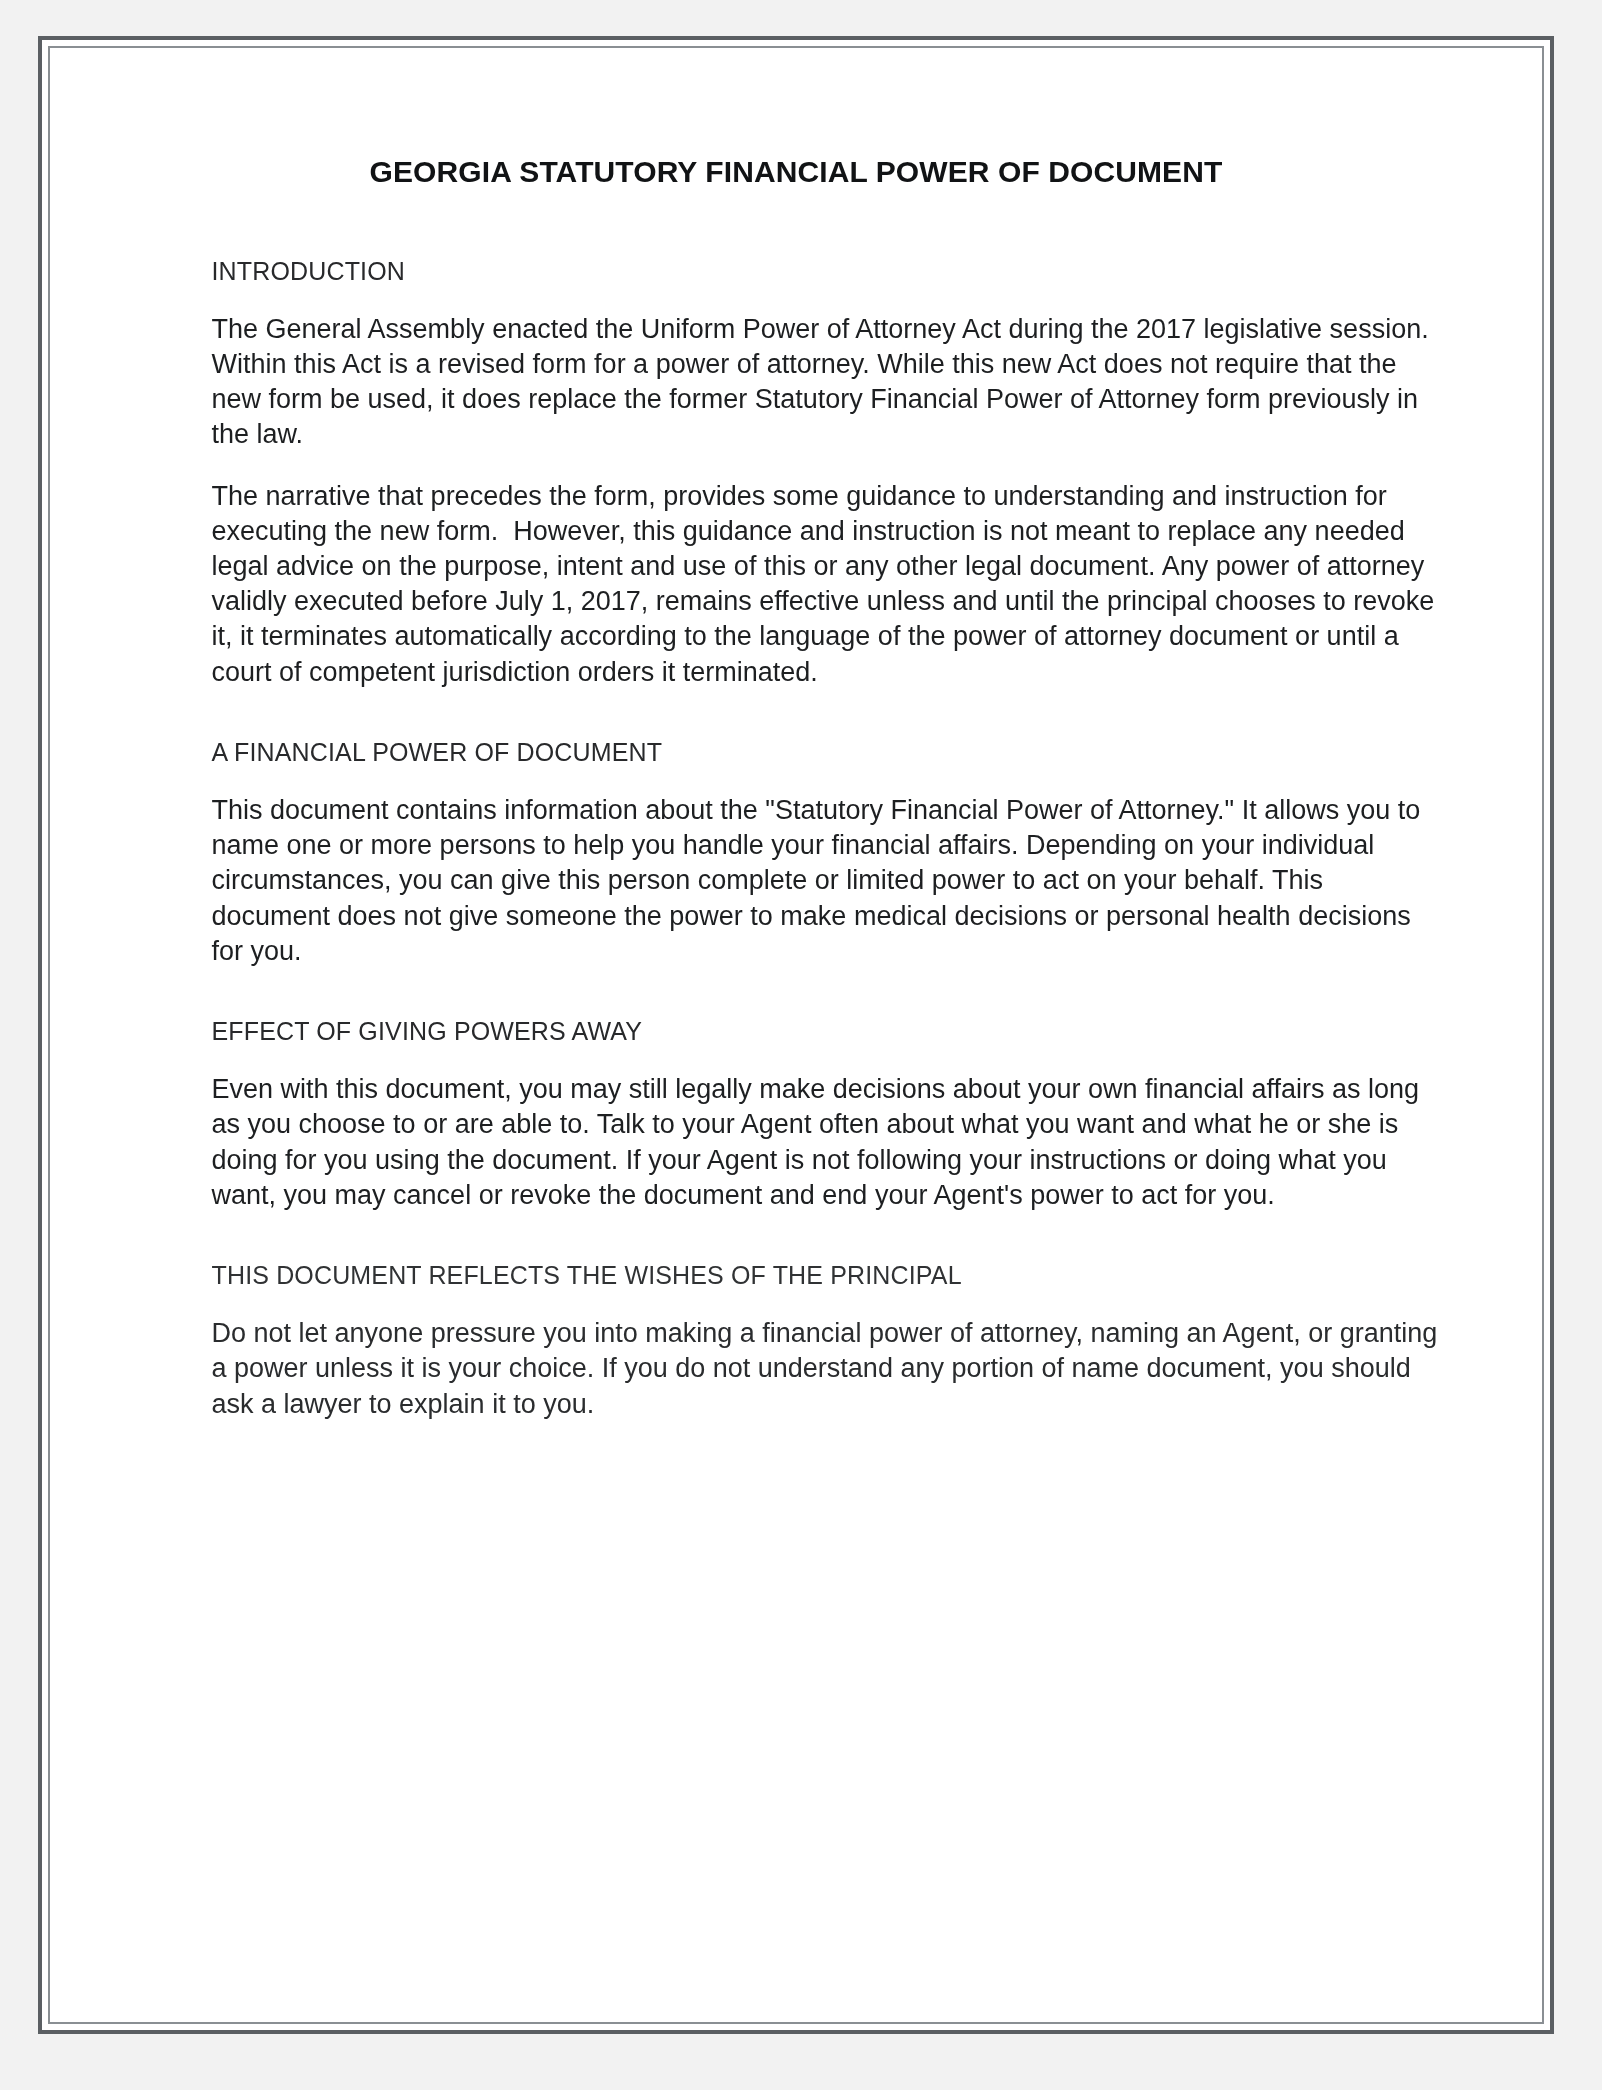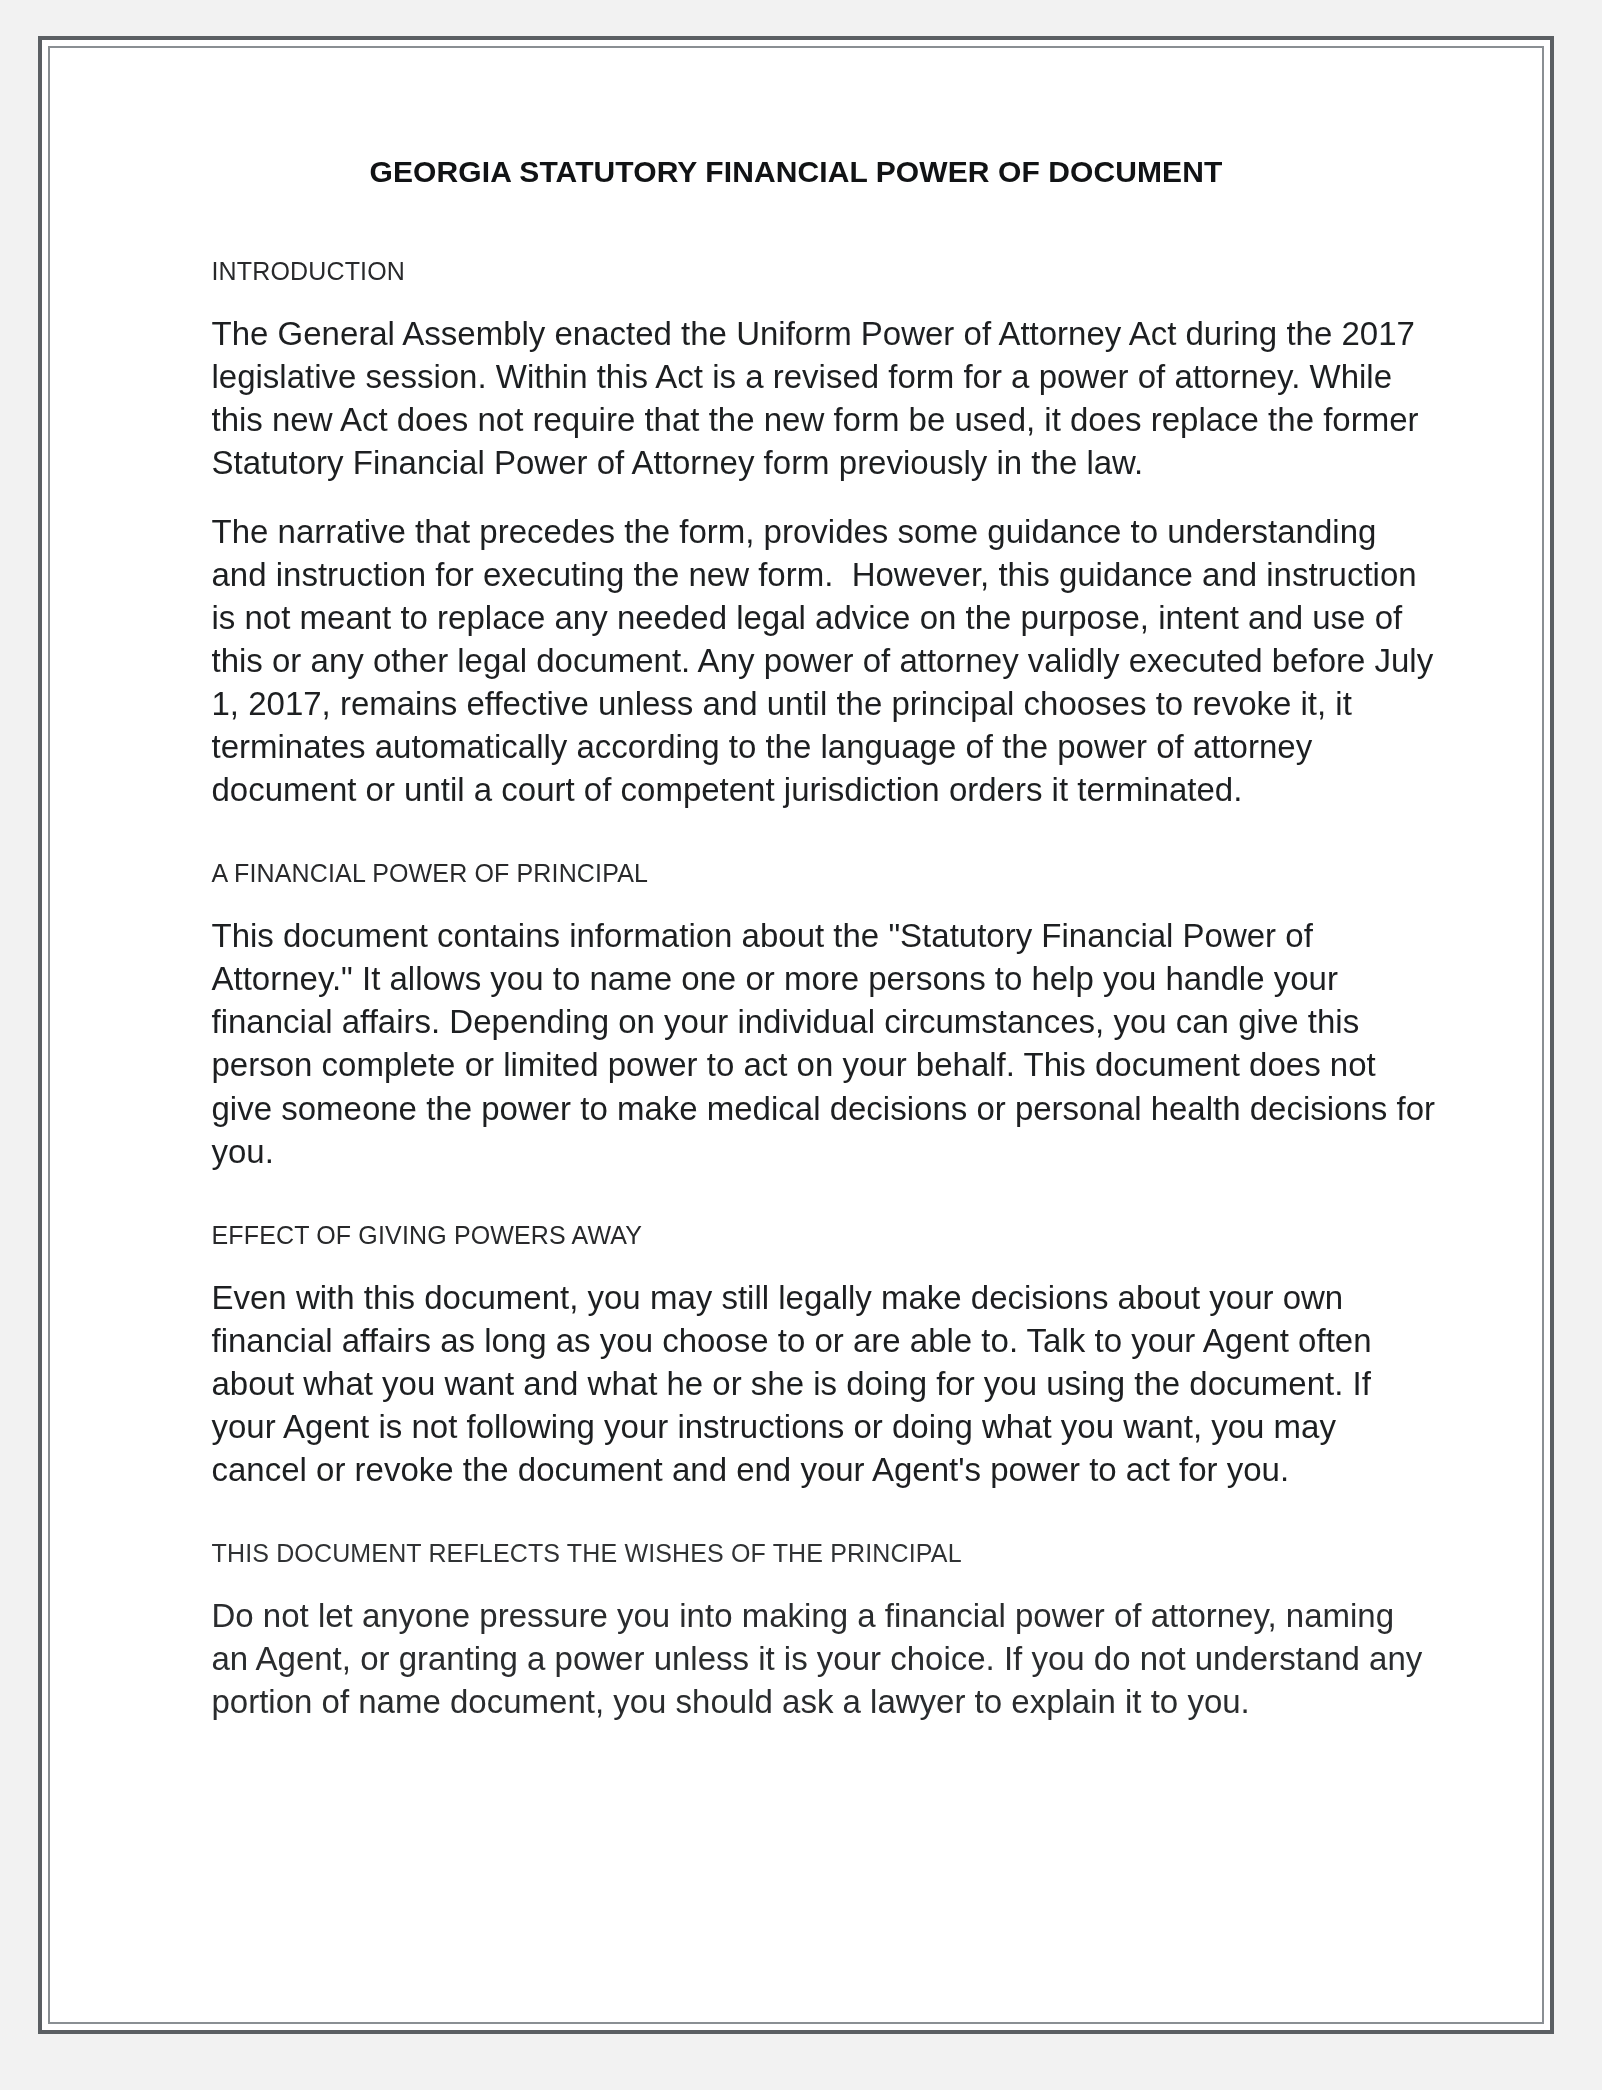--- a/index.html
+++ b/index.html
@@ -93,21 +93,21 @@
     margin-top: 48px;
     margin-bottom: 0;
     letter-spacing: 0.15px;
   }
 
   .section-heading.first {
     margin-top: 66px;
   }
 
   .para {
-    font-size: 33px;
+    font-size: 27px;
     color: #1d1f21;
     line-height: 1.305;
     margin-top: 26px;
     margin-bottom: 0;
     max-width: 1230px;
     white-space: pre-wrap;
   }
 
   .para.tight {
   }
@@ -127,21 +127,21 @@
         <div class="doc-title-block">
           <div class="doc-title-line1">GEORGIA STATUTORY FINANCIAL POWER OF DOCUMENT</div>
         </div>
 
         <div class="body-col">
 
           <div class="section-heading first">INTRODUCTION</div>
           <p class="para">The General Assembly enacted the Uniform Power of Attorney Act during the 2017 legislative session. Within this Act is a revised form for a power of attorney. While this new Act does not require that the new form be used, it does replace the former Statutory Financial Power of Attorney form previously in the law.</p>
           <p class="para">The narrative that precedes the form, provides some guidance to understanding and instruction for executing the new form.  However, this guidance and instruction is not meant to replace any needed legal advice on the purpose, intent and use of this or any other legal document. Any power of attorney validly executed before July 1, 2017, remains effective unless and until the principal chooses to revoke it, it terminates automatically according to the language of the power of attorney document or until a court of competent jurisdiction orders it terminated.</p>
 
-          <div class="section-heading">A FINANCIAL POWER OF PRINCIPAL</div>
+          <div class="section-heading">A FINANCIAL POWER OF DOCUMENT</div>
           <p class="para tight">This document contains information about the "Statutory Financial Power of Attorney." It allows you to name one or more persons to help you handle your financial affairs. Depending on your individual circumstances, you can give this person complete or limited power to act on your behalf. This document does not give someone the power to make medical decisions or personal health decisions for you.</p>
 
           <div class="section-heading">EFFECT OF GIVING POWERS AWAY</div>
           <p class="para tight">Even with this document, you may still legally make decisions about your own financial affairs as long as you choose to or are able to. Talk to your Agent often about what you want and what he or she is doing for you using the document. If your Agent is not following your instructions or doing what you want, you may cancel or revoke the document and end your Agent's power to act for you.</p>
 
           <div class="section-heading soft">THIS DOCUMENT REFLECTS THE WISHES OF THE PRINCIPAL</div>
           <p class="para tight soft">Do not let anyone pressure you into making a financial power of attorney, naming an Agent, or granting a power unless it is your choice. If you do not understand any portion of name document, you should ask a lawyer to explain it to you.</p>
 
         </div>
 

